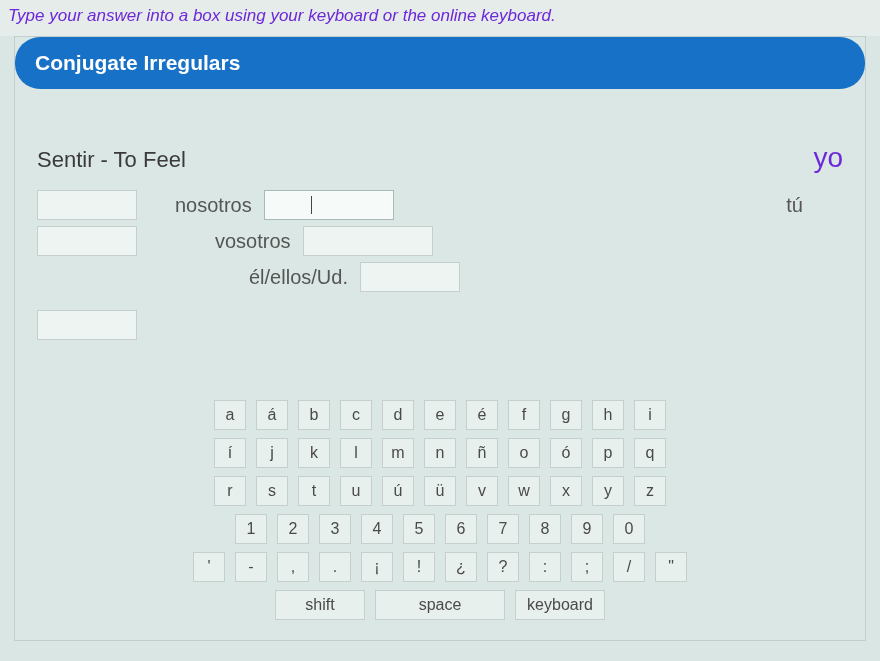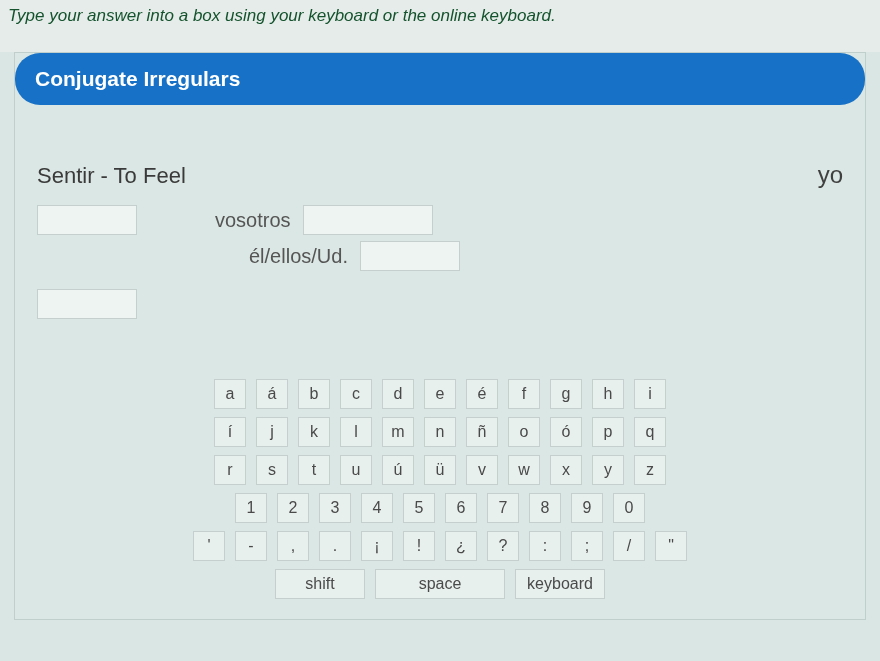--- a/index.html
+++ b/index.html
@@ -5,23 +5,23 @@
   * { box-sizing: border-box; margin: 0; padding: 0; }
   body {
     font-family: Arial, Helvetica, sans-serif;
     background: #d9e6e4;
     width: 880px;
     height: 661px;
     overflow: hidden;
     color: #4a4a4a;
   }
   .instruction {
-    padding: 6px 8px 26px 8px;
+    padding: 6px 8px 10px 8px;
     font-style: italic;
-    color: #14532d;
+    color: #6d28d9;
     font-size: 17px;
     background: #e6ecea;
   }
   .panel {
     margin: 0 14px;
     background: #dbe7e4;
     border: 1px solid #c0cfcc;
   }
   .panel-header {
     background: #1771c6;
@@ -37,22 +37,22 @@
     padding: 18px 22px 6px 22px;
   }
   .verb-title {
     font-size: 22px;
     color: #3a3a3a;
     font-weight: 500;
     margin-top: 40px;
   }
   .yo-label {
     margin-left: auto;
-    font-size: 24px;
-    color: #404040;
+    font-size: 28px;
+    color: #6d28d9;
   }
   .grid {
     padding: 4px 22px 14px 22px;
     font-size: 20px;
     color: #555;
   }
   .grid-row {
     display: flex;
     align-items: center;
     gap: 12px;
@@ -114,20 +114,30 @@
 <div class="panel">
   <div class="panel-header">Conjugate Irregulars</div>
 
   <div class="prompt-row">
     <div class="verb-title">Sentir - To Feel</div>
     <div class="yo-label">yo</div>
   </div>
 
   <div class="grid">
 
+    <div class="grid-row">
+      <input class="answer-input" type="text" style="">
+      <span style="width:14px"></span>
+      <span>nosotros</span>
+      <div class="answer-input focused" style="width:130px; display:flex; align-items:center;">
+        <span class="cursor"></span>
+      </div>
+      <span style="flex:1"></span>
+      <span style="margin-right:40px;">tú</span>
+    </div>
 
     <div class="grid-row">
       <input class="answer-input" type="text" style="">
       <span style="width:54px"></span>
       <span>vosotros</span>
       <input class="answer-input" type="text" style="width: 130px;">
     </div>
 
     <div class="grid-row">
       <span style="width:200px"></span>

